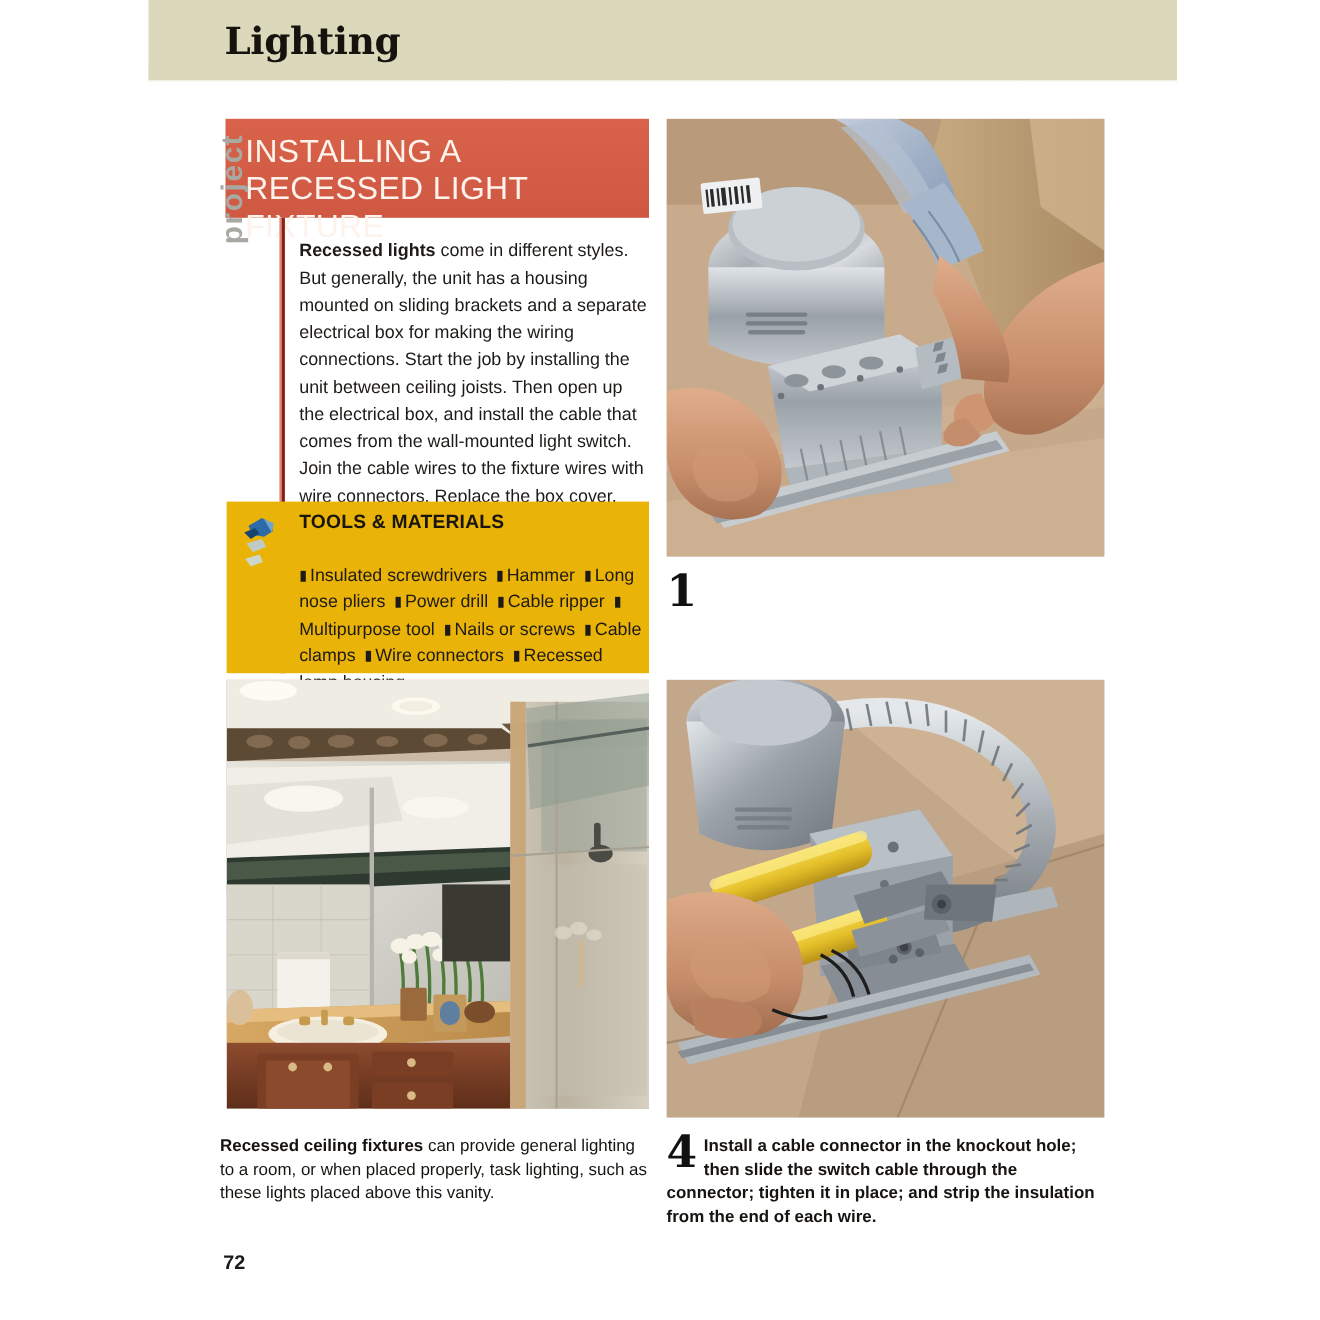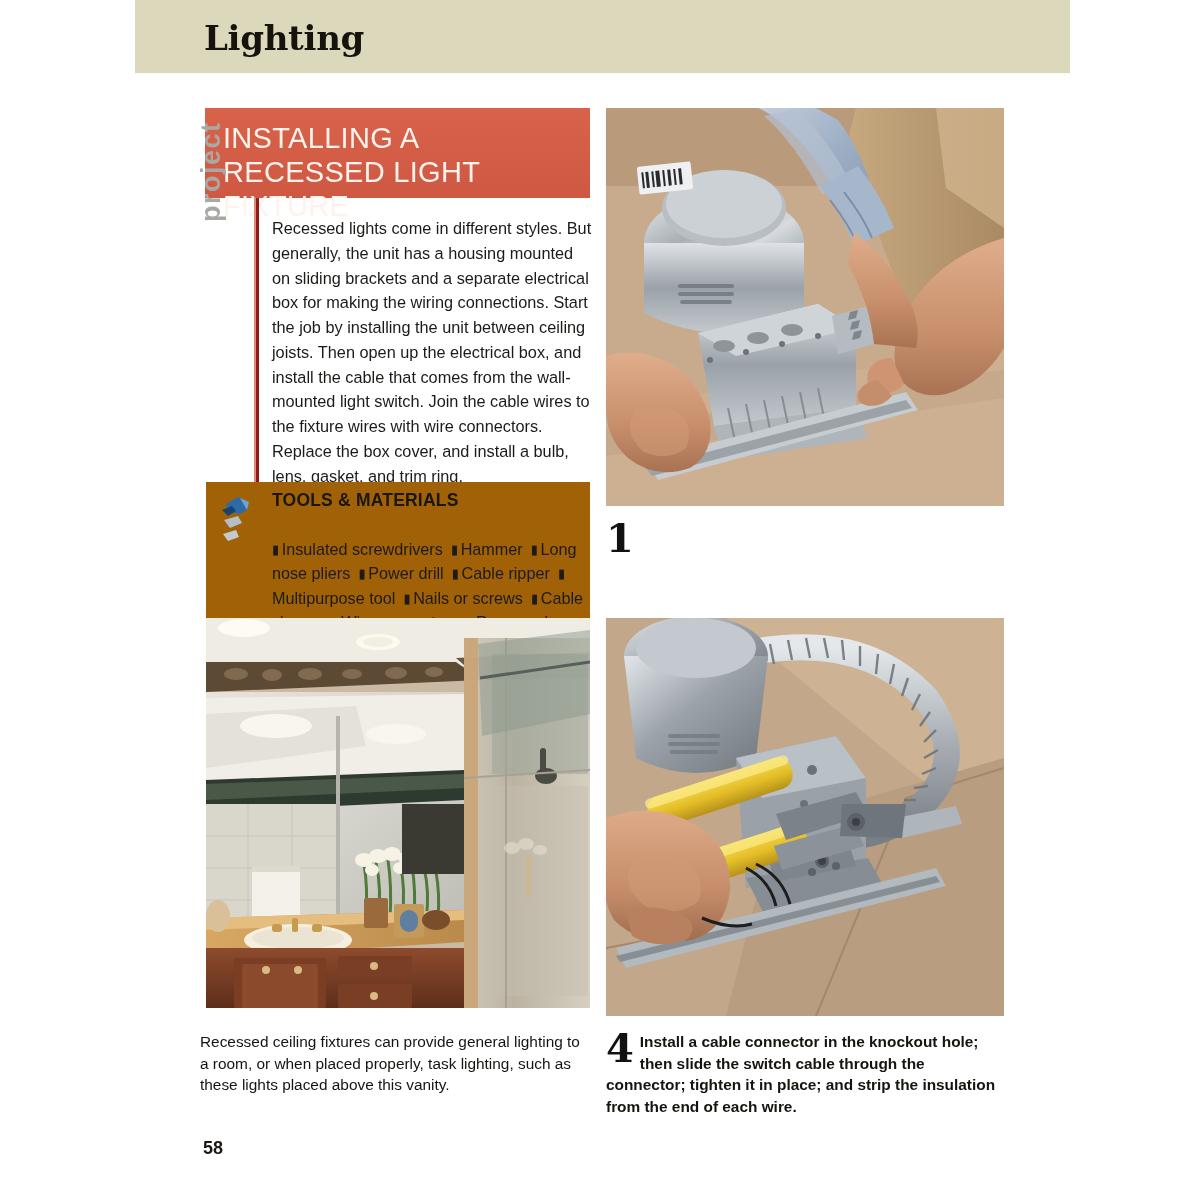--- a/index.html
+++ b/index.html
@@ -107,30 +107,30 @@
   .intro {
     position: absolute;
     left: 272px;
     top: 216px;
     width: 320px;
     font-size: 16.3px;
     line-height: 1.52;
     color: #1d1a17;
     text-align: left;
   }
-  .intro b { font-weight: 400; }
+  .intro b { font-weight: 700; }
 
   
   .tools-box {
     position: absolute;
     left: 206px;
-    top: 482px;
+    top: 456px;
     width: 384px;
     height: 156px;
-    background: #a16207;
+    background: #eab308;
   }
   .tools-icon {
     position: absolute;
     left: 12px;
     top: 8px;
     width: 40px;
     height: 62px;
   }
   .tools-body {
     position: absolute;
@@ -172,21 +172,21 @@
     position: absolute;
     font-size: 15.4px;
     line-height: 1.4;
     color: #171410;
   }
   .cap-1 { left: 606px; top: 521px; width: 398px; }
   .cap-2 { left: 200px; top: 1031px; width: 390px; }
   .cap-4 { left: 606px; top: 1031px; width: 398px; }
 
   .caption.bold-all { font-weight: 700; }
-  .caption b { font-weight: 400; }
+  .caption b { font-weight: 700; }
 
   .stepnum {
     float: left;
     font-family: "DejaVu Serif", serif;
     font-size: 40px;
     font-weight: 700;
     line-height: 0.82;
     margin: 1px 6px 0 0;
     color: #111;
   }
@@ -635,15 +635,15 @@
   </div>
 
   <div class="caption cap-2">
     <b>Recessed ceiling fixtures</b><span> can provide general lighting to a room, or when placed properly, task lighting, such as these lights placed above this vanity.</span>
   </div>
 
   <div class="caption cap-4 bold-all">
     <span class="stepnum">4</span><span>Install a cable connector in the knockout hole; then slide the switch cable through the connector; tighten it in place; and strip the insulation from the end of each wire.</span>
   </div>
 
-  <div class="page-number">58</div>
+  <div class="page-number">72</div>
 
 </div>
 
 </body></html>

